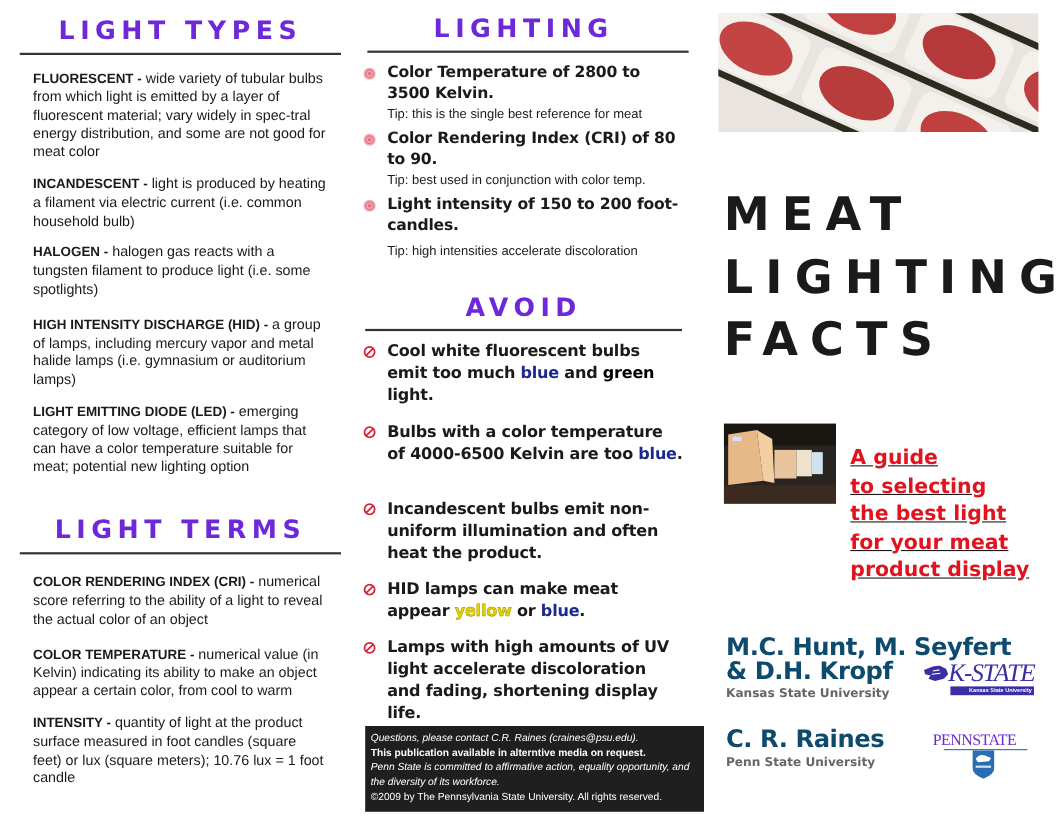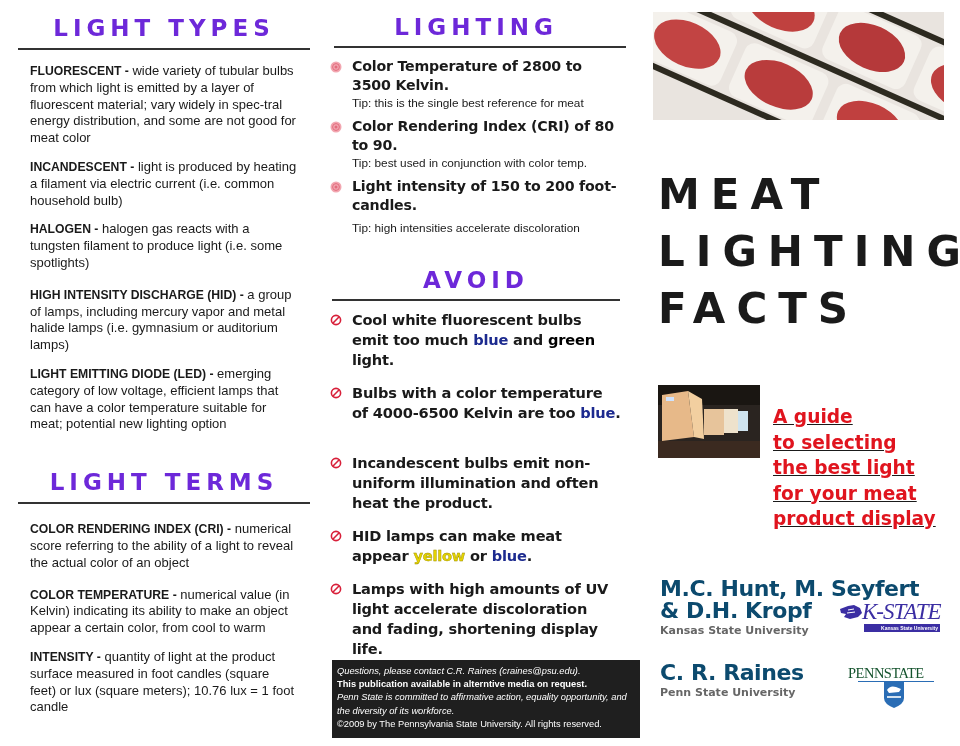--- a/index.html
+++ b/index.html
@@ -202,21 +202,21 @@
     <div style="position:absolute;left:22px;top:-4px;font-family:'Liberation Serif',serif;font-style:italic;font-size:23px;color:#3b2ea3;letter-spacing:-1px;">K-STATE</div>
     <div style="position:absolute;left:24px;top:21px;width:76px;height:8px;background:#3b2ea3;color:#fff;font-size:5px;line-height:8px;text-align:right;padding-right:2px;box-sizing:border-box;font-weight:bold;">Kansas State University</div>
   </div>
 
   <div style="position:absolute;left:8px;top:662px;">
     <div class="author">C. R. Raines</div>
     <div class="affil">Penn State University</div>
   </div>
 
   <div style="position:absolute;left:196px;top:665px;width:88px;height:46px;">
-    <div style="font-family:'Liberation Serif',serif;font-size:14.5px;color:#14532d;letter-spacing:-0.5px;">PENNSTATE</div>
+    <div style="font-family:'Liberation Serif',serif;font-size:14.5px;color:#6d28d9;letter-spacing:-0.5px;">PENNSTATE</div>
     <div style="position:absolute;left:10px;top:16px;width:76px;height:1px;background:#2a6db5;"></div>
     <svg style="position:absolute;left:36px;top:17px;" width="20" height="26" viewBox="0 0 20 26">
         <path d="M0,0 H20 V16 Q20,22 10,26 Q0,22 0,16 Z" fill="#2a6db5"></path>
         <path d="M3,8 Q6,3 12,5 L17,7 L15,10 L5,11 Z" fill="#fff"></path>
         <rect x="3" y="14" width="14" height="2" fill="#fff" opacity="0.8"></rect>
       </svg>
   </div>
 </div>
 
 </body></html>

